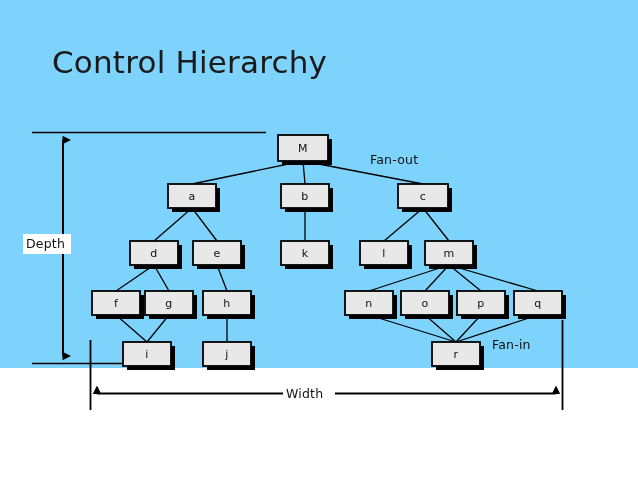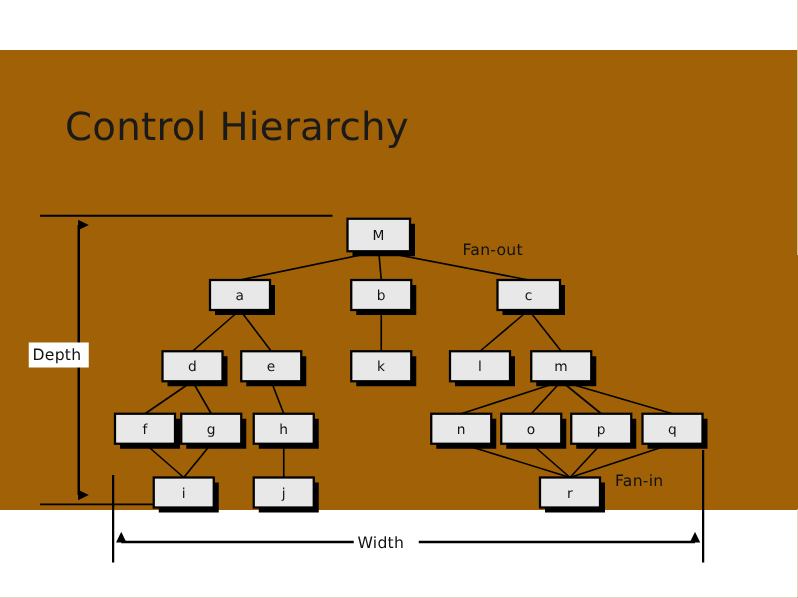--- a/index.html
+++ b/index.html
@@ -12,22 +12,21 @@
     height: 478px;
     font-family: "Liberation Sans", sans-serif;
     overflow: hidden;
     position: relative;
   }
   #slide {
     position: absolute;
     left: 0; top: 0;
     width: 638px;
     height: 368px;
-    background: #a16207;
-    margin-top: 40px;
+    background: #7dd3fc;
   }
   #slide-title {
     position: absolute;
     left: 52px;
     top: 44px;
     font-family: "DejaVu Sans", "Liberation Sans", sans-serif;
     font-size: 31px;
     font-weight: 400;
     color: #1a1a1a;
     letter-spacing: 0.2px;

